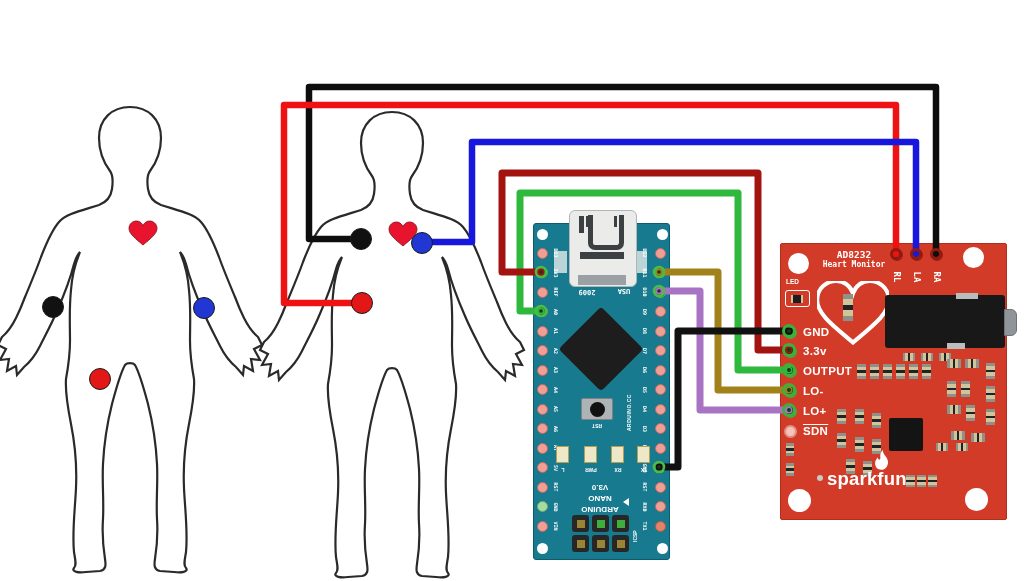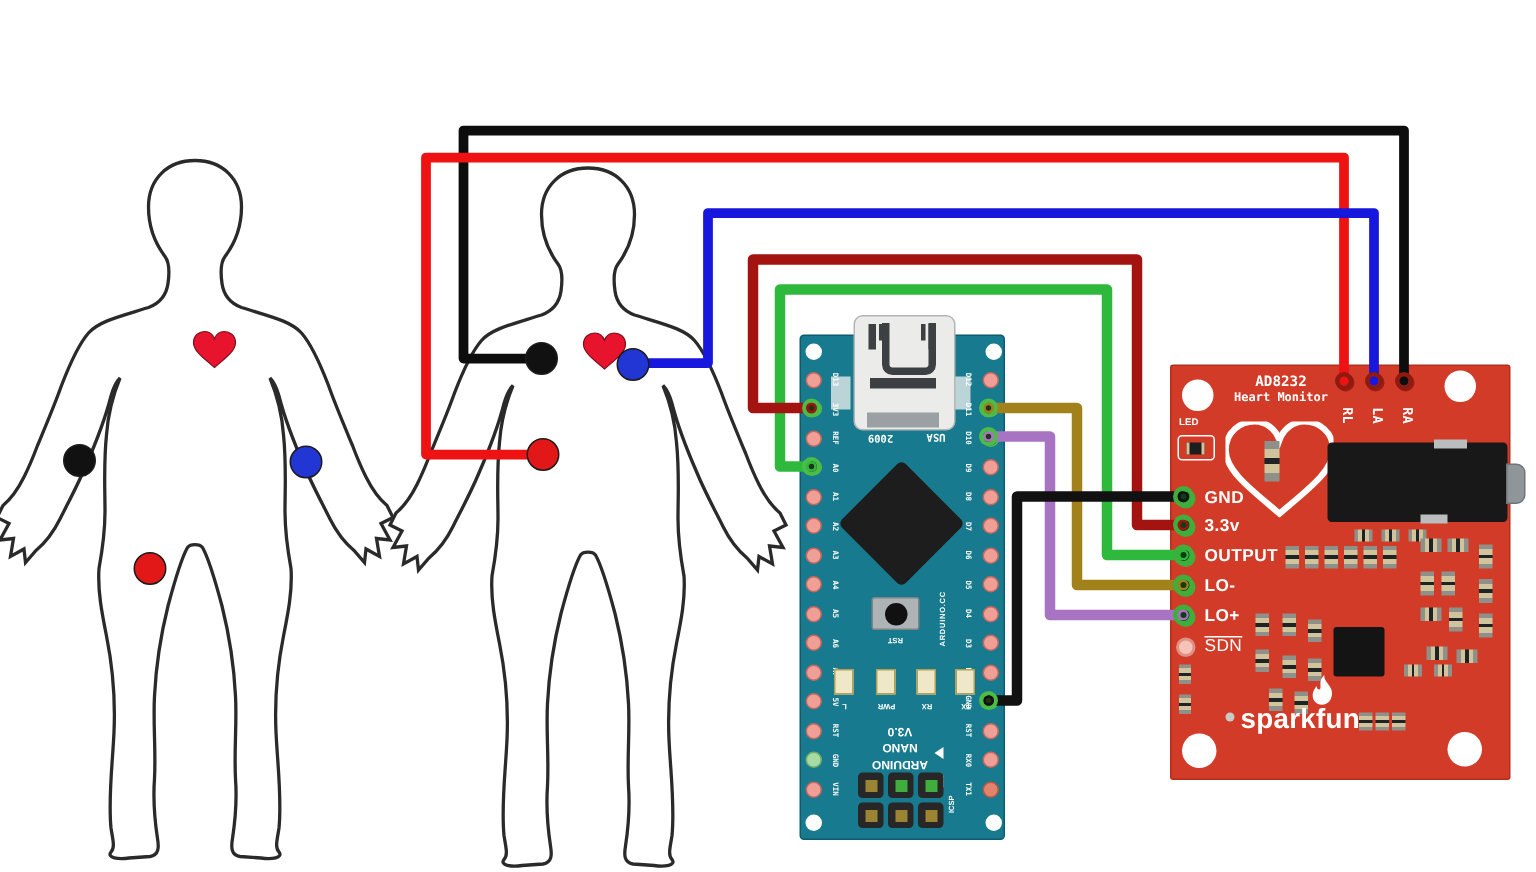--- a/index.html
+++ b/index.html
@@ -277,21 +277,21 @@
       <div style="position: absolute; box-sizing: border-box; left: 22px; top: 82px; width: 70px; color: rgb(255, 255, 255); font-weight: bold; font-size: 11.5px; text-align: left; letter-spacing: 0.3px;">GND</div>
       <div style="position: absolute; box-sizing: border-box; left: 2.5px; top: 100.5px; width: 13px; height: 13px; border-radius: 50%; background: rgb(14, 61, 18); border: 2.5px solid rgb(63, 174, 60);"></div>
       <div style="position: absolute; box-sizing: border-box; left: 22px; top: 101px; width: 70px; color: rgb(255, 255, 255); font-weight: bold; font-size: 11.5px; text-align: left; letter-spacing: 0.3px;">3.3v</div>
       <div style="position: absolute; box-sizing: border-box; left: 2.5px; top: 120.5px; width: 13px; height: 13px; border-radius: 50%; background: rgb(14, 61, 18); border: 2.5px solid rgb(63, 174, 60);"></div>
       <div style="position: absolute; box-sizing: border-box; left: 22px; top: 121px; width: 70px; color: rgb(255, 255, 255); font-weight: bold; font-size: 11.5px; text-align: left; letter-spacing: 0.3px;">OUTPUT</div>
       <div style="position: absolute; box-sizing: border-box; left: 2.5px; top: 140.5px; width: 13px; height: 13px; border-radius: 50%; background: rgb(14, 61, 18); border: 2.5px solid rgb(63, 174, 60);"></div>
       <div style="position: absolute; box-sizing: border-box; left: 22px; top: 141px; width: 70px; color: rgb(255, 255, 255); font-weight: bold; font-size: 11.5px; text-align: left; letter-spacing: 0.3px;">LO-</div>
       <div style="position: absolute; box-sizing: border-box; left: 2.5px; top: 160.5px; width: 13px; height: 13px; border-radius: 50%; background: rgb(14, 61, 18); border: 2.5px solid rgb(63, 174, 60);"></div>
       <div style="position: absolute; box-sizing: border-box; left: 22px; top: 161px; width: 70px; color: rgb(255, 255, 255); font-weight: bold; font-size: 11.5px; text-align: left; letter-spacing: 0.3px;">LO+</div>
       <div style="position: absolute; box-sizing: border-box; left: 2.5px; top: 180.5px; width: 13px; height: 13px; border-radius: 50%; background: rgb(246, 195, 185); border: 2.5px solid rgb(223, 145, 132);"></div>
-      <div class="overline" style="position: absolute; box-sizing: border-box; left: 22px; top: 181px; width: 70px; color: rgb(255, 255, 255); font-weight: normal; font-size: 11.5px; text-align: left; letter-spacing: 0.3px;">SDN</div>
+      <div class="overline" style="position: absolute; box-sizing: border-box; left: 22px; top: 181px; width: 70px; color: rgb(255, 255, 255); font-weight: bold; font-size: 11.5px; text-align: left; letter-spacing: 0.3px;">SDN</div>
       <div style="position: absolute; box-sizing: border-box; left: 110px; top: 5px; width: 12px; height: 12px; border-radius: 50%; background: rgb(240, 176, 166); border: 2.5px solid rgb(158, 28, 19);"></div>
       <div style="position: absolute; box-sizing: border-box; left: 109px; top: 21px; width: 14px; height: 24px; color: rgb(255, 255, 255); font: bold 9px / 24px &quot;DejaVu Sans Mono&quot;, monospace; text-align: center; transform: rotate(90deg);">RL</div>
       <div style="position: absolute; box-sizing: border-box; left: 130px; top: 5px; width: 12px; height: 12px; border-radius: 50%; background: rgb(240, 176, 166); border: 2.5px solid rgb(158, 28, 19);"></div>
       <div style="position: absolute; box-sizing: border-box; left: 129px; top: 21px; width: 14px; height: 24px; color: rgb(255, 255, 255); font: bold 9px / 24px &quot;DejaVu Sans Mono&quot;, monospace; text-align: center; transform: rotate(90deg);">LA</div>
       <div style="position: absolute; box-sizing: border-box; left: 150px; top: 5px; width: 12px; height: 12px; border-radius: 50%; background: rgb(240, 176, 166); border: 2.5px solid rgb(158, 28, 19);"></div>
       <div style="position: absolute; box-sizing: border-box; left: 149px; top: 21px; width: 14px; height: 24px; color: rgb(255, 255, 255); font: bold 9px / 24px &quot;DejaVu Sans Mono&quot;, monospace; text-align: center; transform: rotate(90deg);">RA</div>
     </div>
 
   <svg class="layer" id="wire-svg" width="1024" height="581" viewBox="0 0 1024 581" style="z-index:3;">
       <polyline points="361,239 309,239 309,87 936,87 936,254" fill="none" stroke="#0d0d0d" stroke-width="6.5" stroke-linejoin="round" stroke-linecap="round"></polyline>

